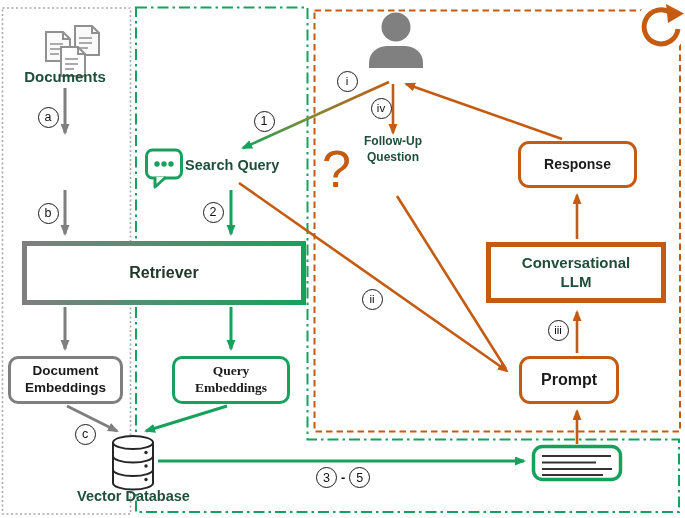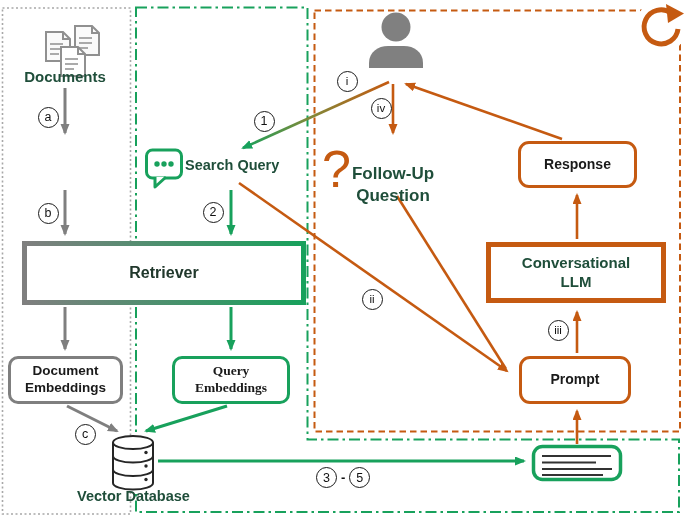--- a/index.html
+++ b/index.html
@@ -154,29 +154,29 @@
 </div>
 
 <div class="node orange-border" style="left:518px;top:141px;width:119px;height:47px;font-size:14px;">
   <span>Response</span>
 </div>
 
 <div class="node" style="left:486px;top:242px;width:180px;height:61px;font-size:15px;color:#1F4E3A;border:5px solid #C55A11;">
   <span style="width:130px;">Conversational LLM</span>
 </div>
 
-<div class="node orange-border" style="left:519px;top:356px;width:112px;height:48px;font-size:14px;align-items:center;">
+<div class="node orange-border" style="left:519px;top:356px;width:100px;height:48px;font-size:16px;align-items:center;">
   <span>Prompt</span>
 </div>
 
 <div class="lbl" style="left:8px;top:67px;width:114px;font-size:15px;">Documents</div>
 
 <div class="lbl" style="left:185px;top:156px;width:110px;font-size:14.5px;white-space:nowrap;text-align:left;">Search Query</div>
 
-<div class="lbl" style="left:350px;top:163px;width:86px;font-size:17px;">Follow-Up Question</div>
+<div class="lbl" style="left:350px;top:134px;width:86px;font-size:12px;">Follow-Up Question</div>
 
 <div class="lbl" style="left:61px;top:487px;width:145px;font-size:14.5px;">Vector Database</div>
 
 
 <div class="circ" style="left:37.5px;top:106.5px;">a</div>
 <div class="circ" style="left:37.5px;top:202.5px;">b</div>
 <div class="circ" style="left:74.5px;top:423.5px;">c</div>
 <div class="circ" style="left:253.5px;top:110.5px;">1</div>
 <div class="circ" style="left:202.5px;top:201.5px;">2</div>
 

